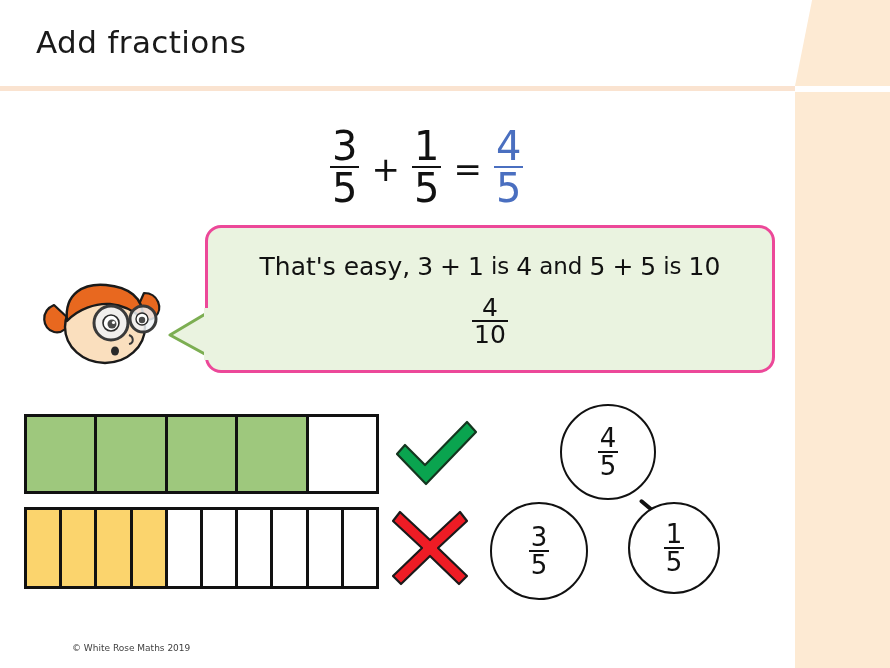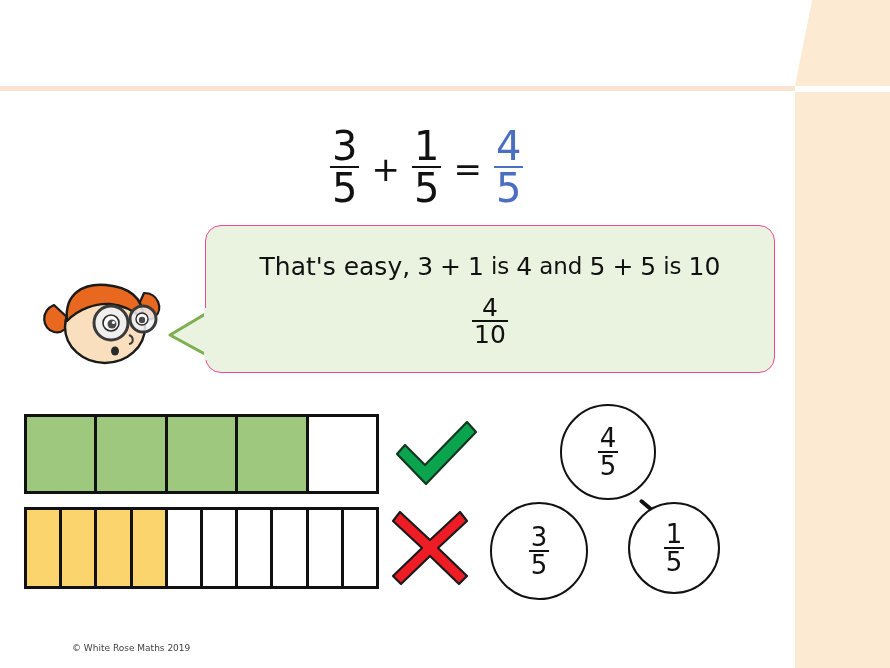--- a/index.html
+++ b/index.html
@@ -132,21 +132,21 @@
   }
 
   
   .bubble {
     position: absolute;
     left: 205px;
     top: 225px;
     width: 570px;
     height: 148px;
     background: #eaf3e0;
-    border: 1px solid #ec4899;
+    border: 3px solid #ec4899;
     border-radius: 16px;
     box-sizing: border-box;
   }
   .bubble-text {
     position: absolute;
     left: 0;
     top: 0;
     width: 100%;
     height: 100%;
     display: flex;
@@ -270,20 +270,21 @@
   }
 </style>
 </head>
 <body>
 
 <div id="slide">
 
   <div class="panel-top-wedge"></div>
   <div class="side-panel"></div>
 
+  <div class="page-title">Add fractions</div>
   <div class="header-rule"></div>
 
 
   <div class="equation">
     <span class="frac">
       <span class="num">3</span>
       <span class="den">5</span>
     </span>
     <span class="op">+</span>
     <span class="frac">

